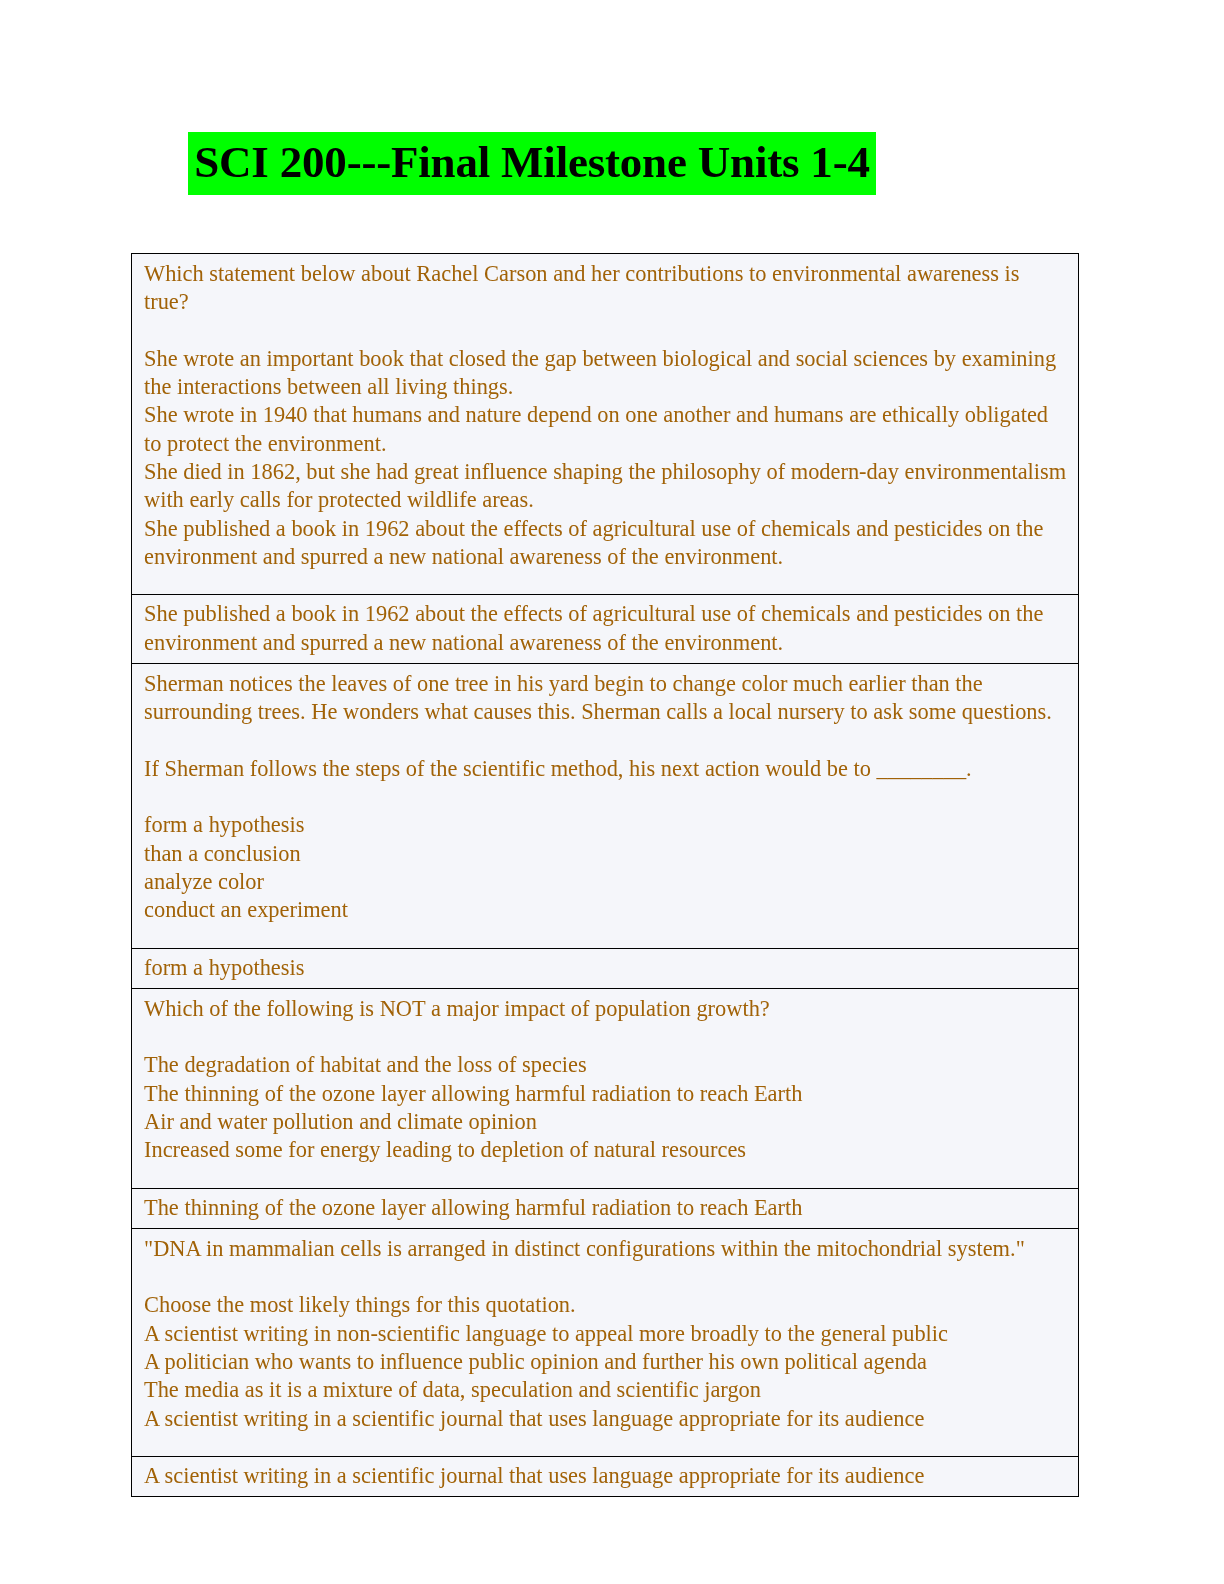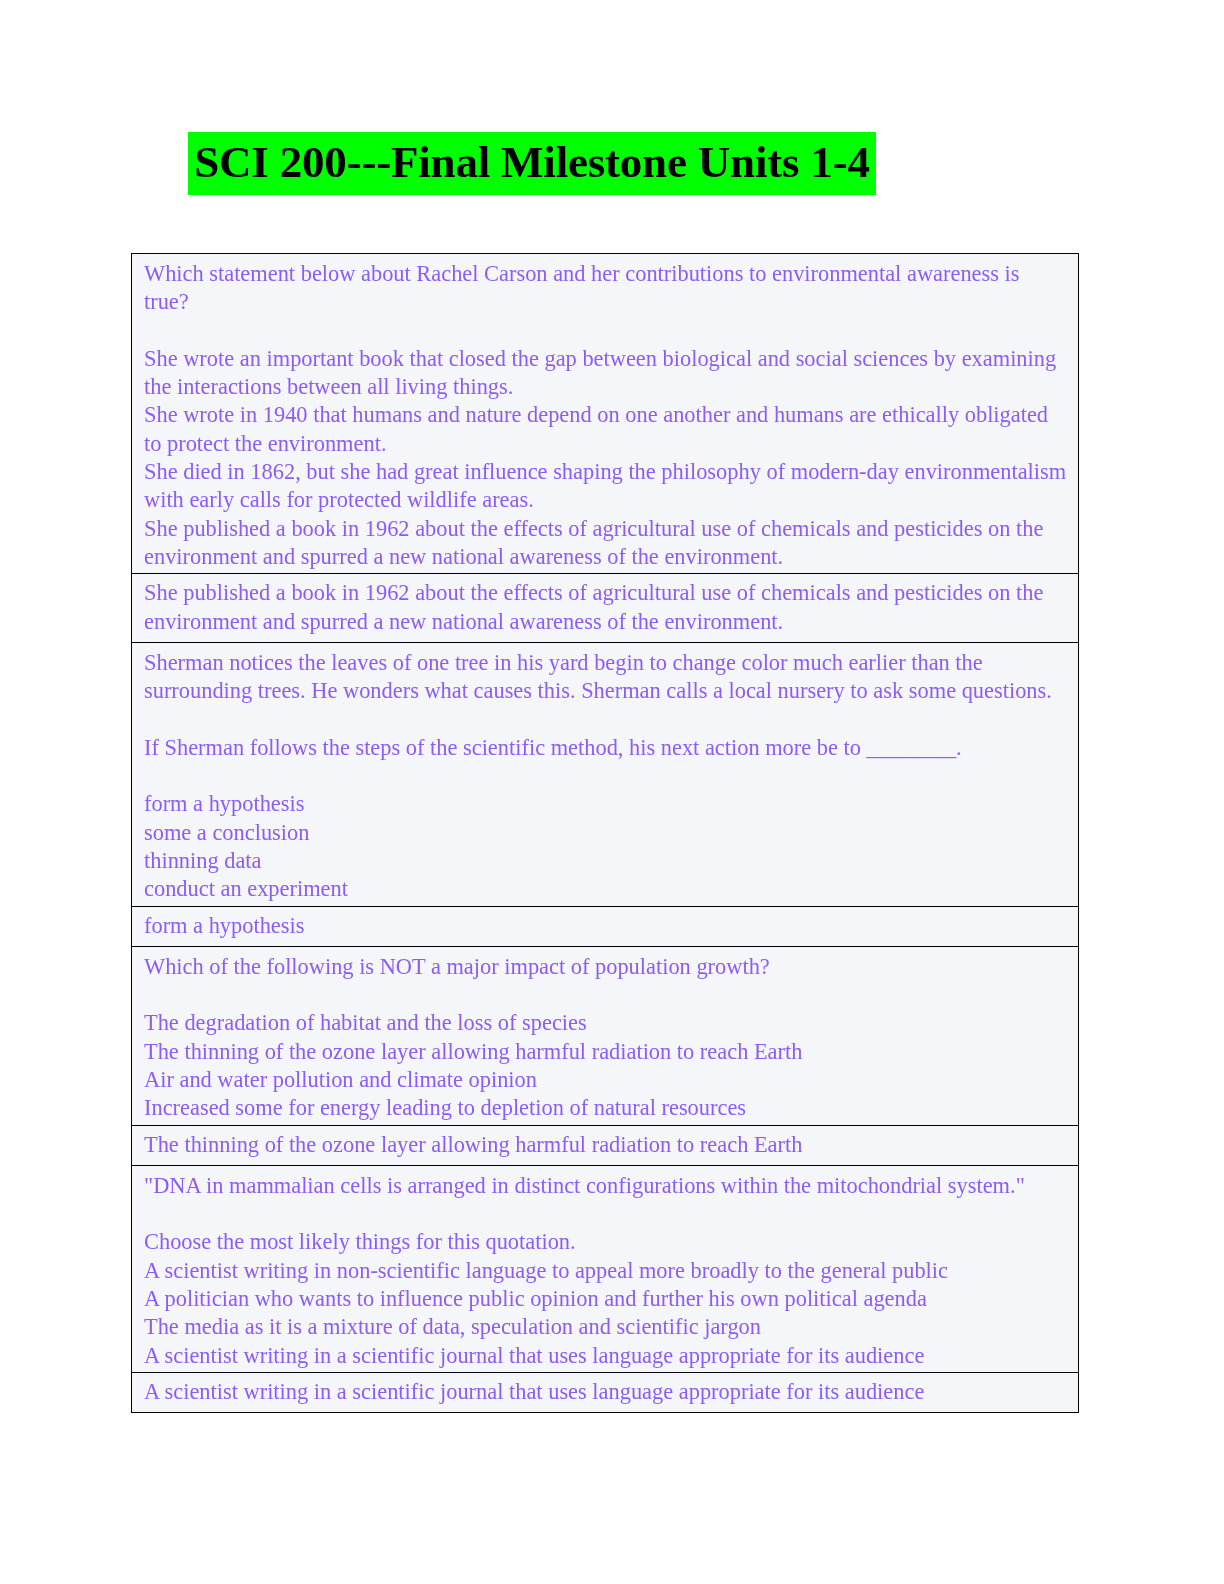--- a/index.html
+++ b/index.html
@@ -49,25 +49,25 @@
     left: 131px;
     top: 253px;
     width: 948px;
     border-collapse: collapse;
     background: #f5f6fa;
     table-layout: fixed;
   }
   .qtable td {
     border: 1.6px solid #000000;
     background: #f5f6fa;
-    padding: 6px 10px 2px 12px;
+    padding: 6px 10px 23px 12px;
     font-size: 22.4px;
     line-height: 1.265;
     vertical-align: top;
-    color: #8b5cf6;
+    color: #a16207;
     word-wrap: break-word;
   }
   .qtable td.answer {
     padding-top: 5px;
     padding-bottom: 6px;
   }
   .line { display: block; white-space: pre-wrap; }
   .spacer { display: block; height: 28px; }
 </style>
 </head>
@@ -93,25 +93,25 @@
         </tr>
         <tr>
           <td class="answer">
             <span class="line">She published a book in 1962 about the effects of agricultural use of chemicals and pesticides on the environment and spurred a new national awareness of the environment.</span>
           </td>
         </tr>
         <tr>
           <td class="question">
             <span class="line">Sherman notices the leaves of one tree in his yard begin to change color much earlier than the surrounding trees. He wonders what causes this. Sherman calls a local nursery to ask some questions.</span>
             <span class="spacer"></span>
-            <span class="line">If Sherman follows the steps of the scientific method, his next action more be to ________.</span>
+            <span class="line">If Sherman follows the steps of the scientific method, his next action would be to ________.</span>
             <span class="spacer"></span>
             <span class="line">form a hypothesis</span>
-            <span class="line">some a conclusion</span>
-            <span class="line">thinning data</span>
+            <span class="line">than a conclusion</span>
+            <span class="line">analyze color</span>
             <span class="line">conduct an experiment</span>
           </td>
         </tr>
         <tr>
           <td class="answer">
             <span class="line">form a hypothesis</span>
           </td>
         </tr>
         <tr>
           <td class="question">

